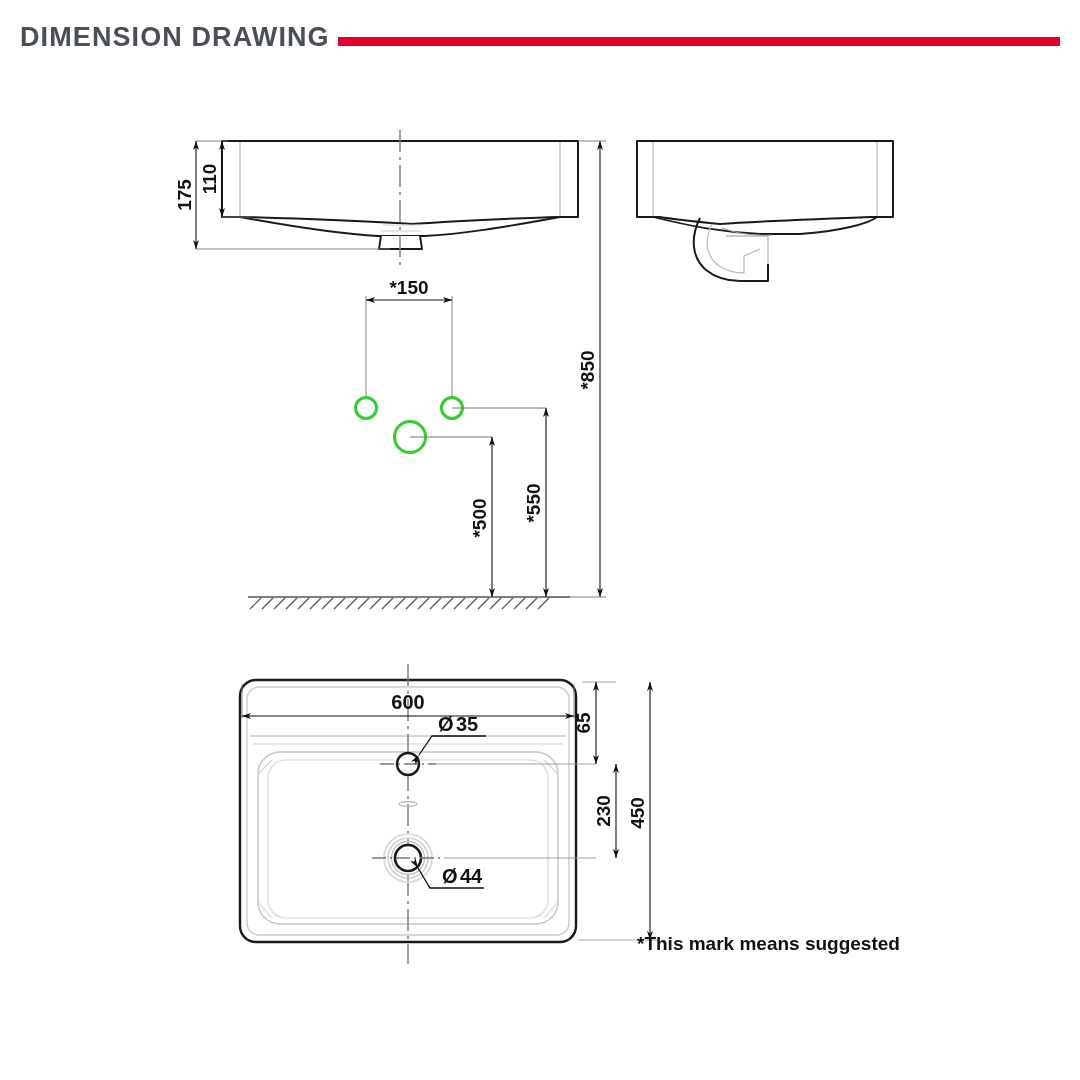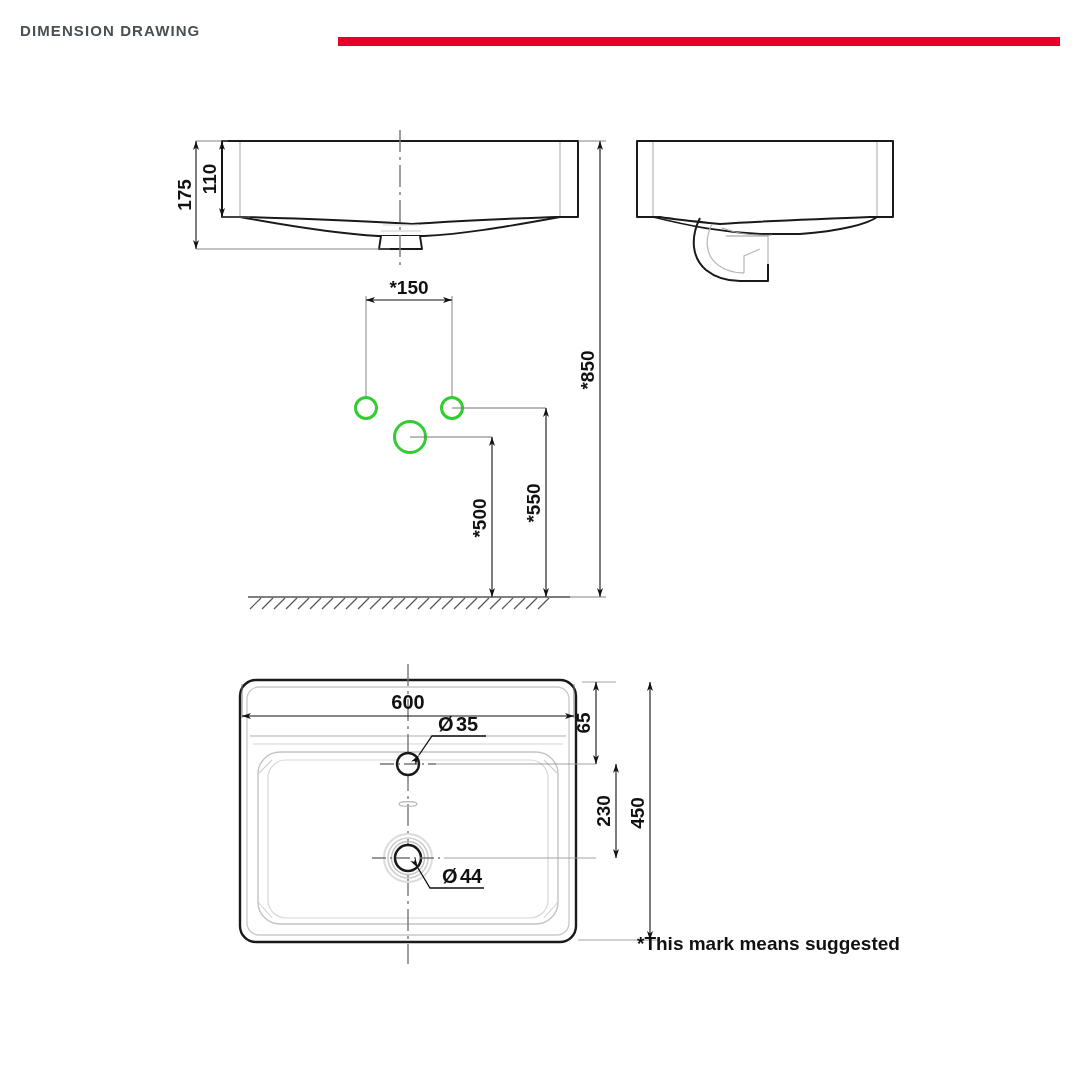--- a/index.html
+++ b/index.html
@@ -25,21 +25,21 @@
   #header {
     position: absolute;
     left: 0; top: 0;
     width: 1080px;
     height: 68px;
   }
   #header-title {
     position: absolute;
     left: 20px;
     top: 22px;
-    font-size: 15px;
+    font-size: 27px;
     font-weight: bold;
     letter-spacing: 1.1px;
     color: #4a4f55;
     font-family: "Liberation Sans", sans-serif;
     white-space: nowrap;
   }
   #header-rule {
     position: absolute;
     left: 338px;
     top: 37px;

